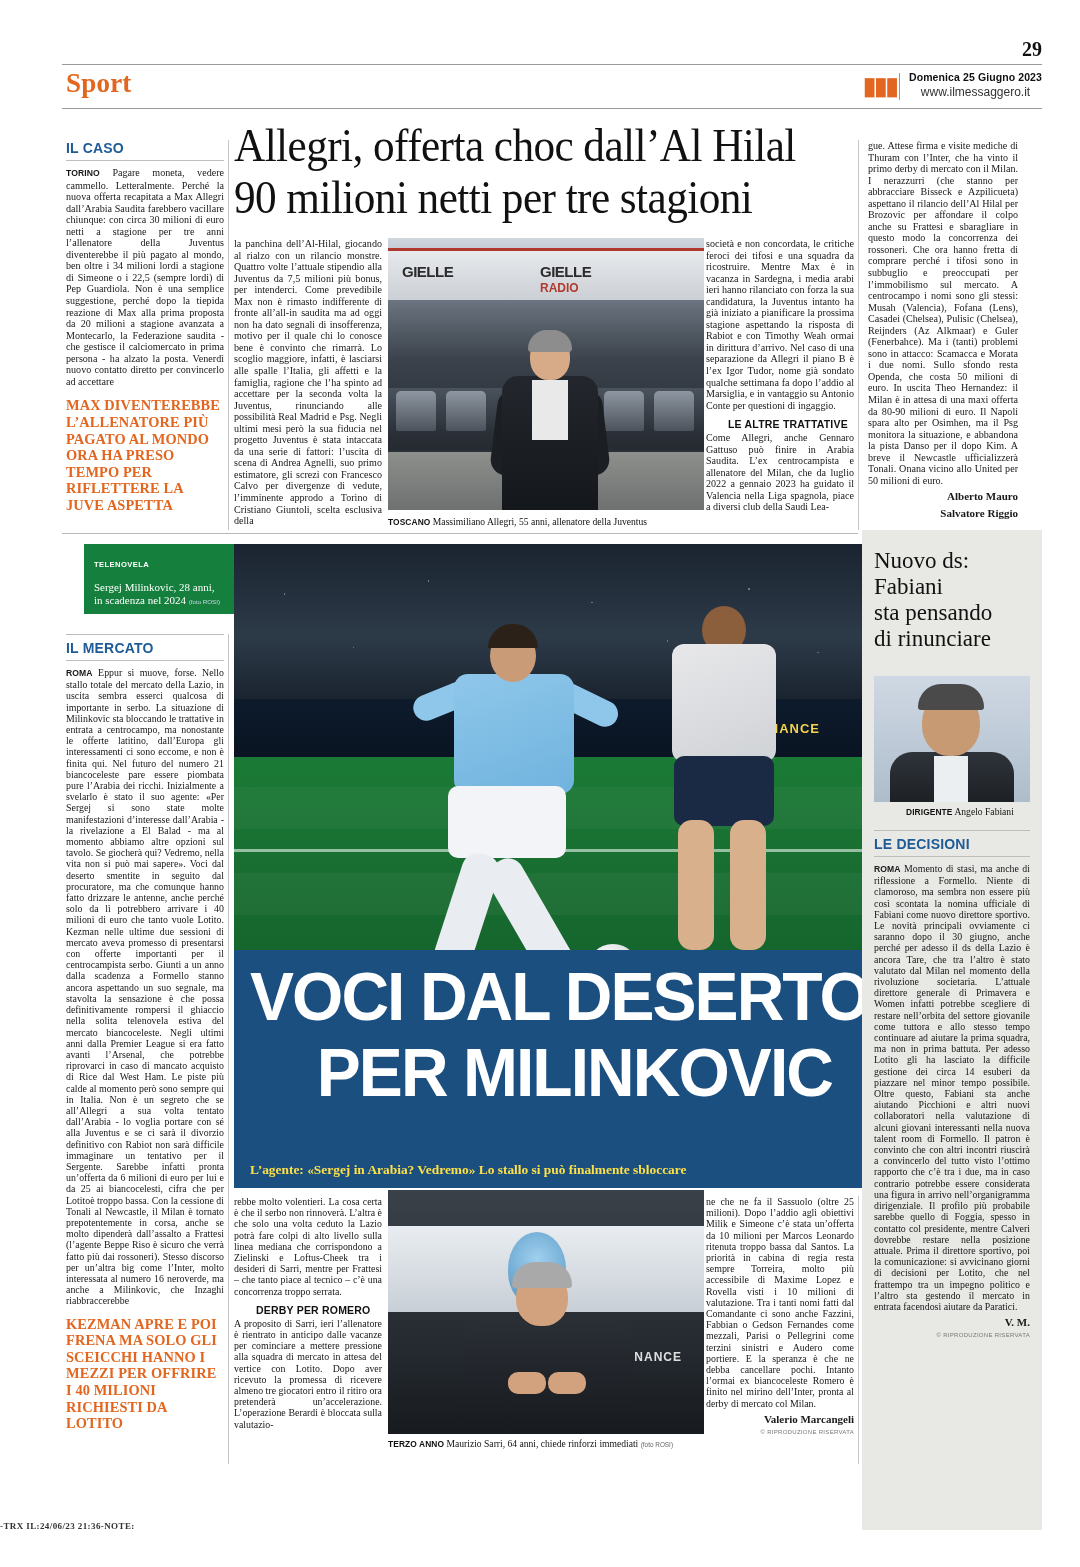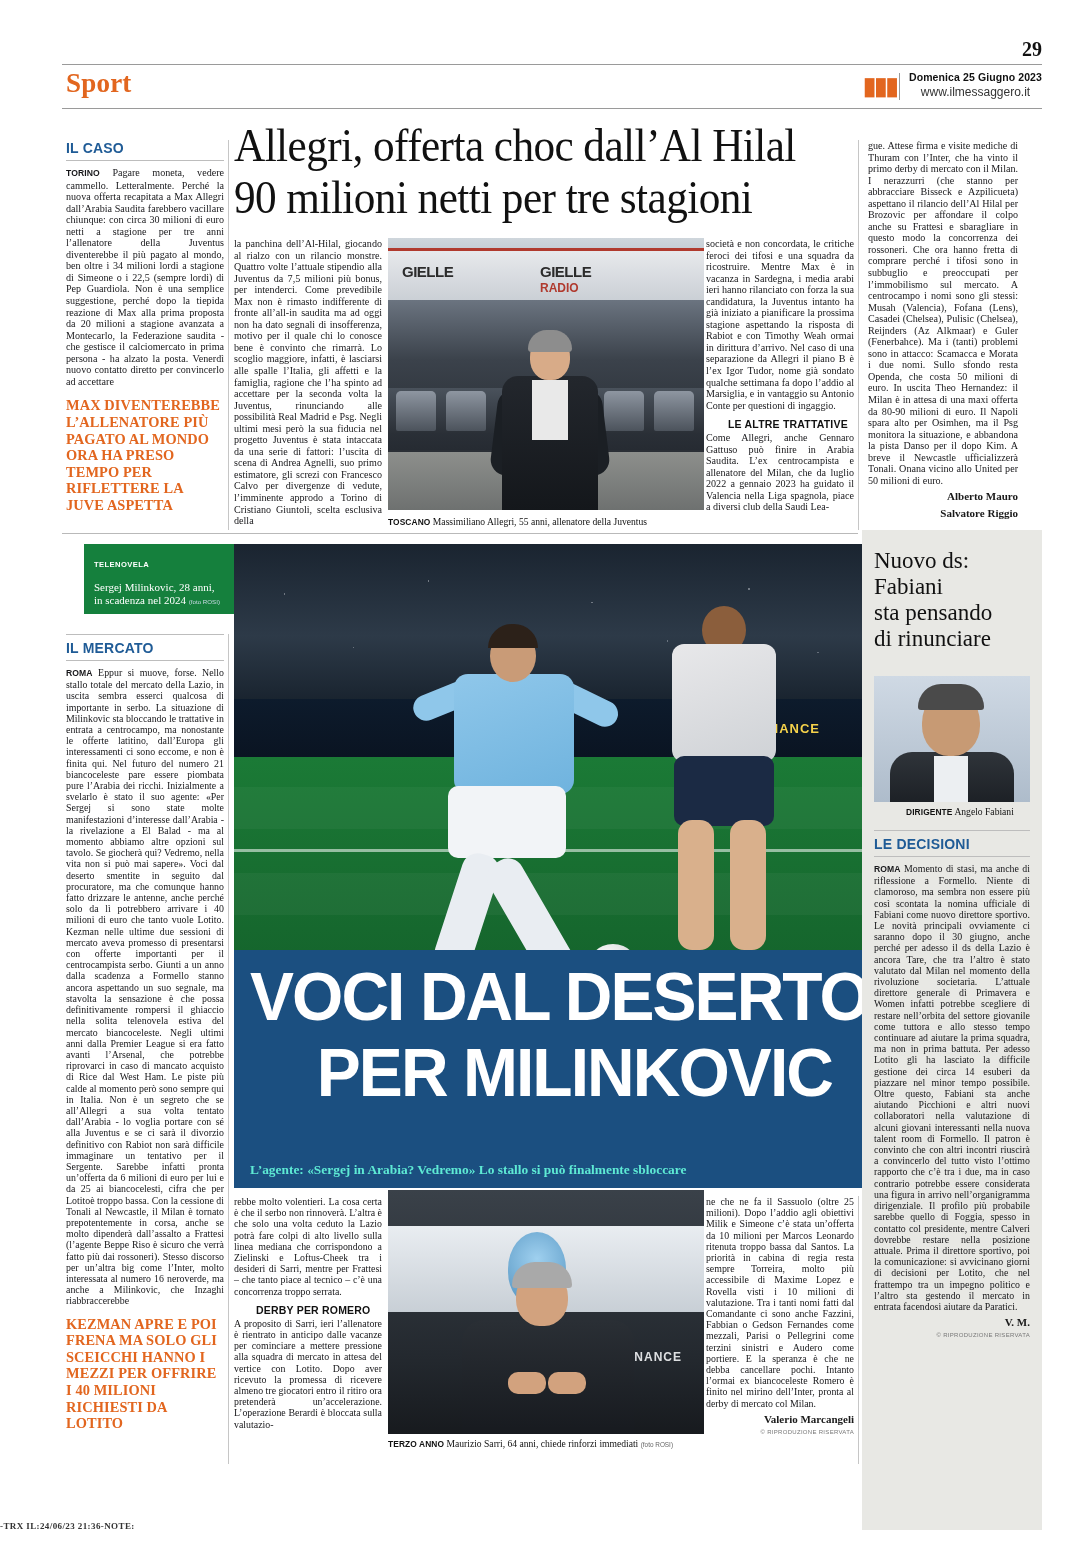--- a/index.html
+++ b/index.html
@@ -173,21 +173,21 @@
   .blue-band{position:absolute;left:234px;top:950px;width:656px;height:238px;background:#1b4f80;}
   .bb-title{
     position:absolute;left:16px;top:8px;width:600px;
     font-family:"Liberation Sans",sans-serif;font-weight:bold;color:#fff;
     font-size:68px;line-height:76px;letter-spacing:-2px;
   }
   .bb-title span{display:block;transform:scaleX(.97);transform-origin:left center;white-space:nowrap;}
   .bb-l2{text-align:right;}
   .bb-sub{position:absolute;bottom:10px;left:16px;width:600px;display:flex;gap:18px;}
   .bb-sub div{
-    flex:1;font-family:"Liberation Serif",serif;font-weight:bold;color:#5eead4;
+    flex:1;font-family:"Liberation Serif",serif;font-weight:bold;color:#fde047;
     font-size:13.4px;line-height:15.6px;
   }
 
   
   #photo-sarri{left:388px;top:1190px;width:316px;height:244px;background:#23272c;}
   .ps-bg{position:absolute;inset:0;background:linear-gradient(180deg,#3a4149 0%,#23282e 70%,#171a1e 100%);}
   .ps-banner{position:absolute;left:0;top:36px;width:100%;height:86px;
     background:linear-gradient(180deg,#e9edf1,#c8cfd6);}
   .ps-crest{position:absolute;left:120px;top:42px;width:58px;height:74px;border-radius:50% 50% 46% 46%;
     background:radial-gradient(circle at 50% 36%,#9fd0ef,#4e8fbd);}

